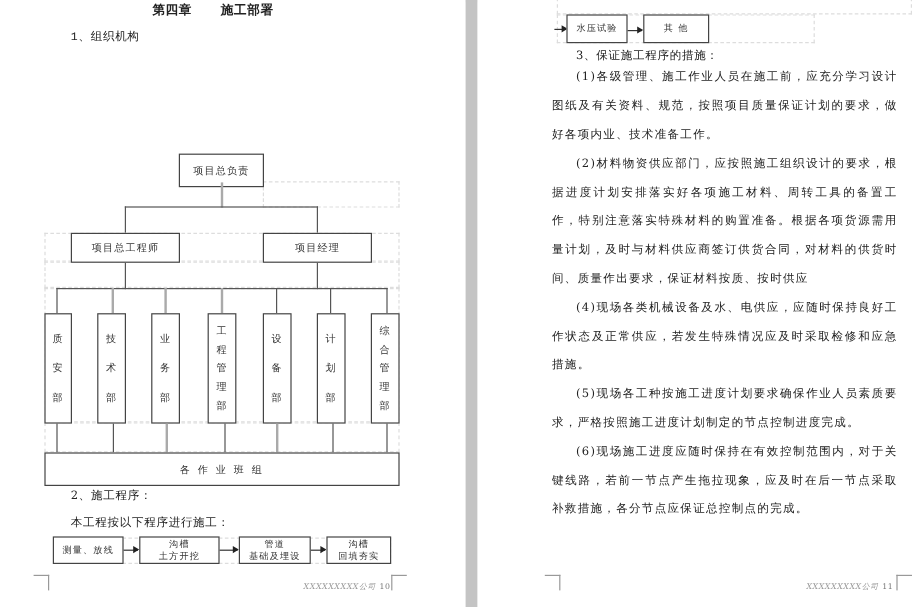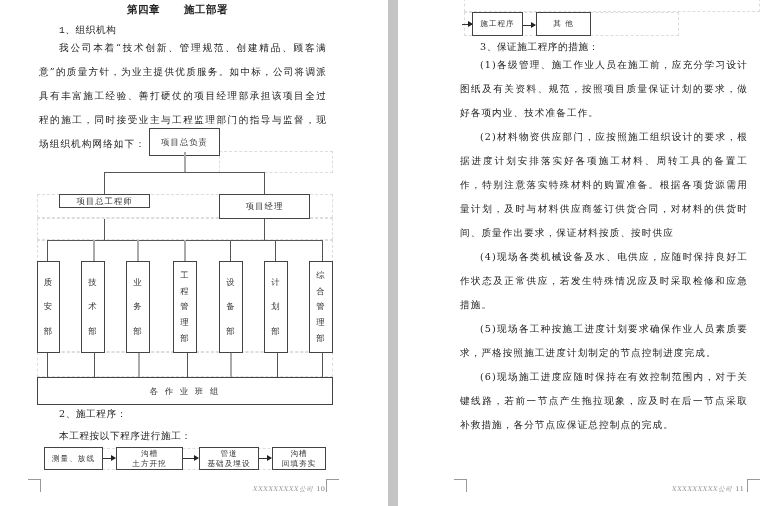--- a/index.html
+++ b/index.html
@@ -41,37 +41,36 @@
 
 <div class="topshade"></div>
 
 <div class="page" id="page-left">
 
   <div class="t title" style="left:127px; top:3px;">第四章</div>
   <div class="t title" style="left:184px; top:3px;">施工部署</div>
 
   <div class="t" style="left:59px; top:25px;font-family:Liberation Mono, monospace;">1、组织机构</div>
 
-  <div class="para indent" style="left:39px; top:36px; width:288px;">我公司本着“技术创新、管理规范、创建精品、顾客满意”的质量方针，为业主提供优质服务。如中标，公司将调派具有丰富施工经验、善打硬仗的项目经理部承担该项目全过程的施工，同时接受业主与工程监理部门的指导与监督，现场组织机构网络如下：</div>
 
   <div>
     <div class="dash" style="left:219px; top:151px; width:114px; height:22px;"></div>
     <div class="dash" style="left:37px; top:194px; width:296px; height:24px;"></div>
     <div class="dash" style="left:37px; top:218px; width:296px; height:22px;"></div>
     <div class="dash" style="left:37px; top:240px; width:296px; height:112px;"></div>
     <div class="dash" style="left:37px; top:352px; width:296px; height:25px;"></div>
 
     <div class="box" style="left:149px; top:128px; width:71px; height:28px;">项目总负责</div>
 
     <div class="gline" style="left:184px; top:152px; width:2px; height:21px;"></div>
     <div class="line" style="left:104px; top:172px; width:161px; height:1px;"></div>
     <div class="line" style="left:104px; top:172px; width:1px; height:22px;"></div>
     <div class="line" style="left:264px; top:172px; width:1px; height:22px;"></div>
 
-    <div class="box" style="left:59px; top:194px; width:91px; height:14px;">项目总工程师</div>
+    <div class="box" style="left:59px; top:194px; width:91px; height:25px;">项目总工程师</div>
     <div class="box" style="left:219px; top:194px; width:91px; height:25px;">项目经理</div>
 
     <div class="line" style="left:104px; top:219px; width:1px; height:22px;"></div>
     <div class="line" style="left:264px; top:219px; width:1px; height:22px;"></div>
     <div class="line" style="left:47px; top:240px; width:276px; height:1px;"></div>
 
     <div class="line" style="left:47px; top:240px; width:1px; height:21px;"></div>
     <div class="gline" style="left:93px; top:240px; width:2px; height:21px;"></div>
     <div class="gline" style="left:137px; top:240px; width:2px; height:21px;"></div>
     <div class="gline" style="left:184px; top:240px; width:2px; height:21px;"></div>
@@ -160,21 +159,21 @@
   </div>
 </div>
 
 <div class="gutter"></div>
 
 <div class="page" id="page-right">
   <div class="dash" style="left:66px; top:-2px; width:296px; height:14px;"></div>
   <div class="dash" style="left:66px; top:12px; width:215px; height:24px;"></div>
 
   <div class="arrow" style="left:64px; top:24px; width:10px;"></div>
-  <div class="box flow" style="left:74px; top:12px; width:51px; height:24px;">施工程序</div>
+  <div class="box flow" style="left:74px; top:12px; width:51px; height:24px;">水压试验</div>
   <div class="arrow" style="left:125px; top:25px; width:12px;"></div>
   <div class="box flow" style="left:138px; top:12px; width:55px; height:24px;">其 他</div>
 
   <div class="t" style="left:82px; top:41px;">3、保证施工程序的措施：</div>
 
   <div class="para" style="left:62px; top:53px; width:288px;">
     <p class="indent">(1)各级管理、施工作业人员在施工前，应充分学习设计图纸及有关资料、规范，按照项目质量保证计划的要求，做好各项内业、技术准备工作。</p>
     <p class="indent">(2)材料物资供应部门，应按照施工组织设计的要求，根据进度计划安排落实好各项施工材料、周转工具的备置工作，特别注意落实特殊材料的购置准备。根据各项货源需用量计划，及时与材料供应商签订供货合同，对材料的供货时间、质量作出要求，保证材料按质、按时供应</p>
     <p class="indent">(4)现场各类机械设备及水、电供应，应随时保持良好工作状态及正常供应，若发生特殊情况应及时采取检修和应急措施。</p>
     <p class="indent">(5)现场各工种按施工进度计划要求确保作业人员素质要求，严格按照施工进度计划制定的节点控制进度完成。</p>

